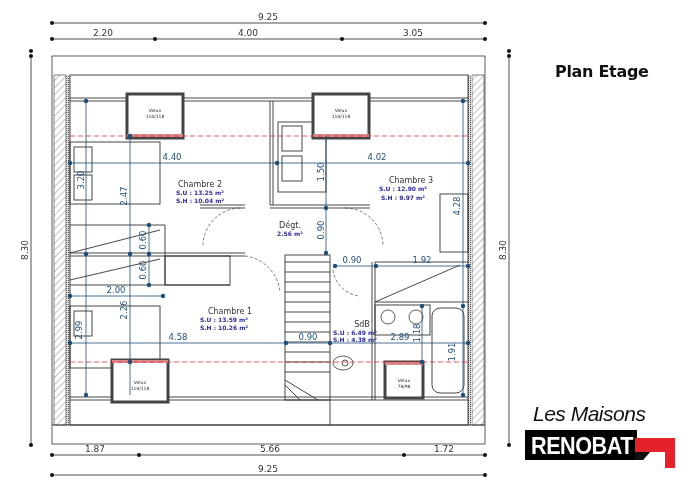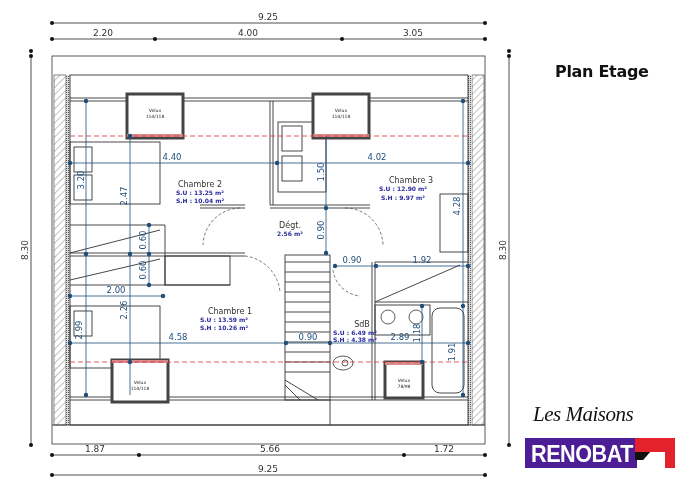--- a/index.html
+++ b/index.html
@@ -5,22 +5,22 @@
   html,body{margin:0;padding:0;background:#ffffff;}
   body{width:700px;height:495px;position:relative;overflow:hidden;font-family:"DejaVu Sans",sans-serif;}
   #plan{position:absolute;left:0;top:0;width:700px;height:495px;}
   .dim{font-family:"DejaVu Sans",sans-serif;font-size:9px;fill:#333;}
   .dimb{font-family:"DejaVu Sans",sans-serif;font-size:8.5px;fill:#1f4e7a;}
   .room{font-family:"DejaVu Sans",sans-serif;font-size:8px;fill:#333;}
   .area{font-family:"DejaVu Sans",sans-serif;font-size:6px;fill:#2b2ba0;font-weight:bold;}
   .velux{font-family:"DejaVu Sans",sans-serif;font-size:4.5px;fill:#222;}
   #title{position:absolute;left:543px;top:62px;font-family:"DejaVu Sans",sans-serif;font-weight:bold;font-size:16px;color:#111;letter-spacing:-0.3px;margin-left:12px;}
   #logo{position:absolute;left:525px;top:402px;width:155px;height:70px;}
-  #logo .script{position:absolute;left:8px;top:0;font-family:Liberation Serif, serif;font-style:italic;font-size:21px;color:#111;letter-spacing:-0.5px;}
-  #logo .band{position:absolute;left:0;top:36px;width:112px;height:30px;background:#4c1d95;}
+  #logo .script{position:absolute;left:8px;top:0;font-family:Liberation Sans, sans-serif;font-style:italic;font-size:21px;color:#111;letter-spacing:-0.5px;}
+  #logo .band{position:absolute;left:0;top:28px;width:112px;height:30px;background:#000000;}
   #logo .band span{position:absolute;left:6px;top:2px;font-family:"Liberation Sans",sans-serif;font-weight:bold;font-size:24px;color:#fff;letter-spacing:-0.5px;transform:scaleX(0.9);transform-origin:left;}
   #logo .roof{position:absolute;left:110px;top:36px;width:40px;height:30px;}
 </style>
 </head>
 <body>
 
 <svg id="plan" viewBox="0 0 700 495" xmlns="http://www.w3.org/2000/svg">
   <defs>
     <pattern id="hatch" width="5" height="5" patternUnits="userSpaceOnUse" patternTransform="rotate(45)">
       <line x1="0" y1="0" x2="0" y2="5" stroke="#666" stroke-width="0.8"></line>

